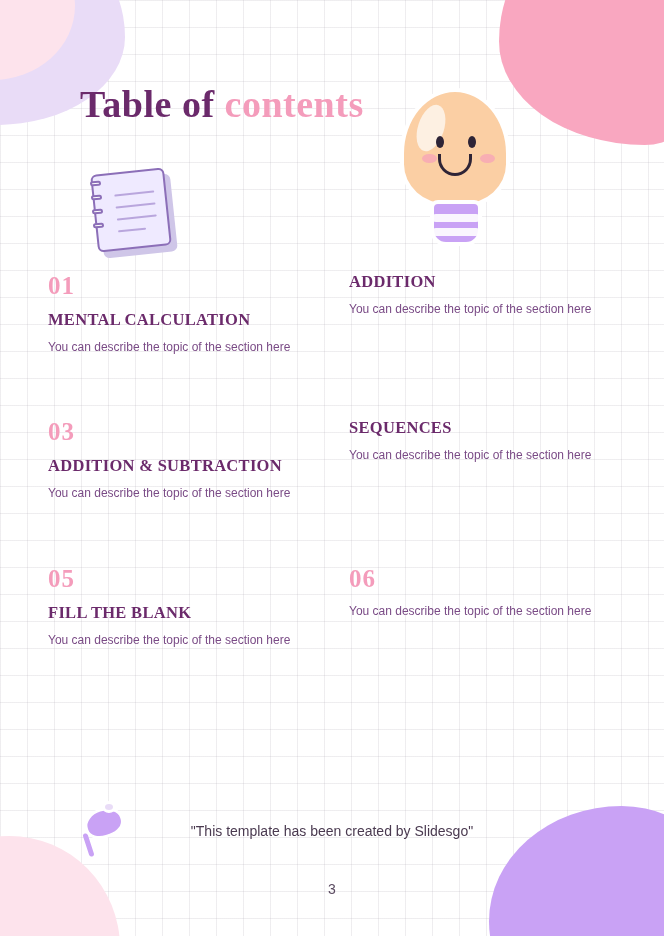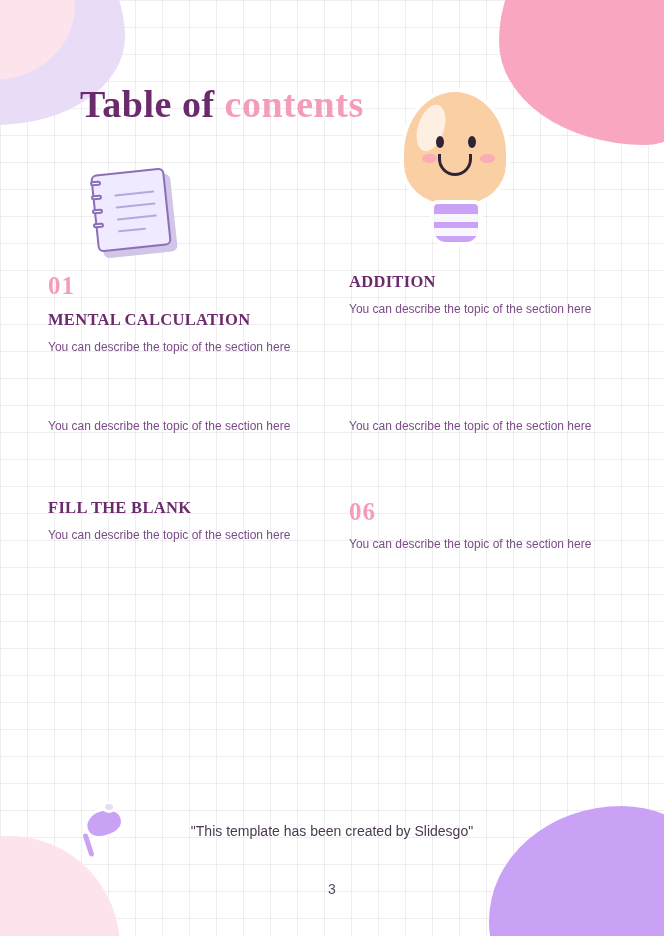--- a/index.html
+++ b/index.html
@@ -303,28 +303,32 @@
       <div class="toc-heading">MENTAL CALCULATION</div>
       <div class="toc-desc">You can describe the topic of the section here</div>
     </div>
 
     <div class="toc-item">
       <div class="toc-heading">ADDITION</div>
       <div class="toc-desc">You can describe the topic of the section here</div>
     </div>
 
     <div class="toc-item">
-      <div class="toc-desc">You can describe the topic of the section here</div>
-    </div>
-
-    <div class="toc-item">
-      <div class="toc-desc">You can describe the topic of the section here</div>
-    </div>
-
-    <div class="toc-item">
+      <div class="toc-num">03</div>
+      <div class="toc-heading">ADDITION &amp; SUBTRACTION</div>
+      <div class="toc-desc">You can describe the topic of the section here</div>
+    </div>
+
+    <div class="toc-item">
+      <div class="toc-heading">SEQUENCES</div>
+      <div class="toc-desc">You can describe the topic of the section here</div>
+    </div>
+
+    <div class="toc-item">
+      <div class="toc-num">05</div>
       <div class="toc-heading">FILL THE BLANK</div>
       <div class="toc-desc">You can describe the topic of the section here</div>
     </div>
 
     <div class="toc-item">
       <div class="toc-num">06</div>
       <div class="toc-desc">You can describe the topic of the section here</div>
     </div>
 
   </div>

